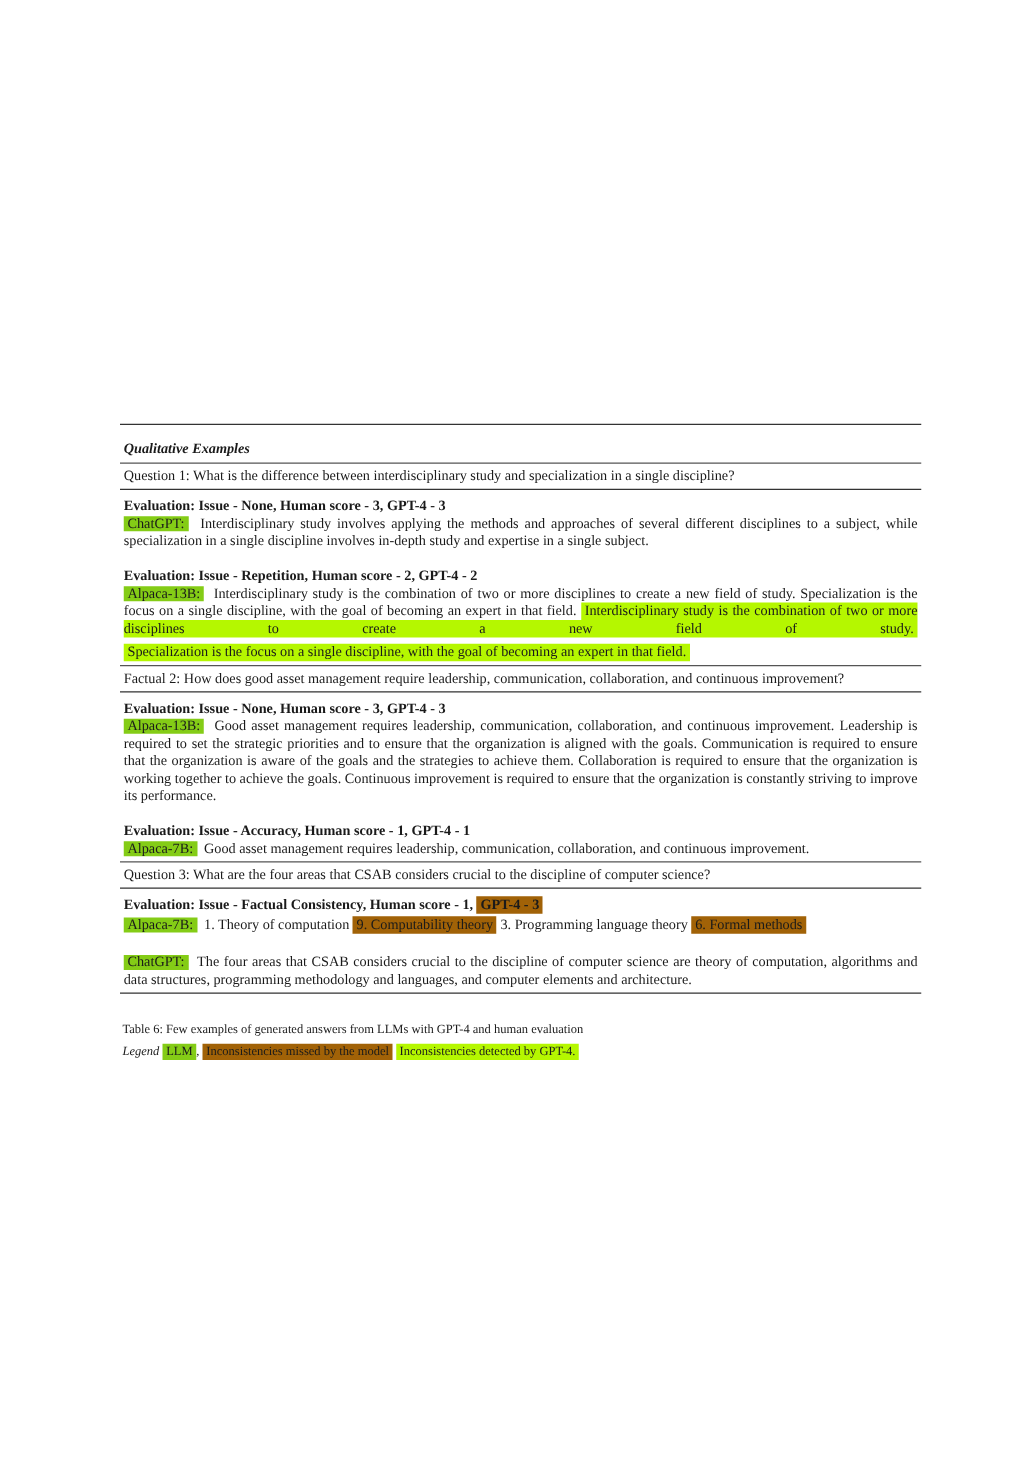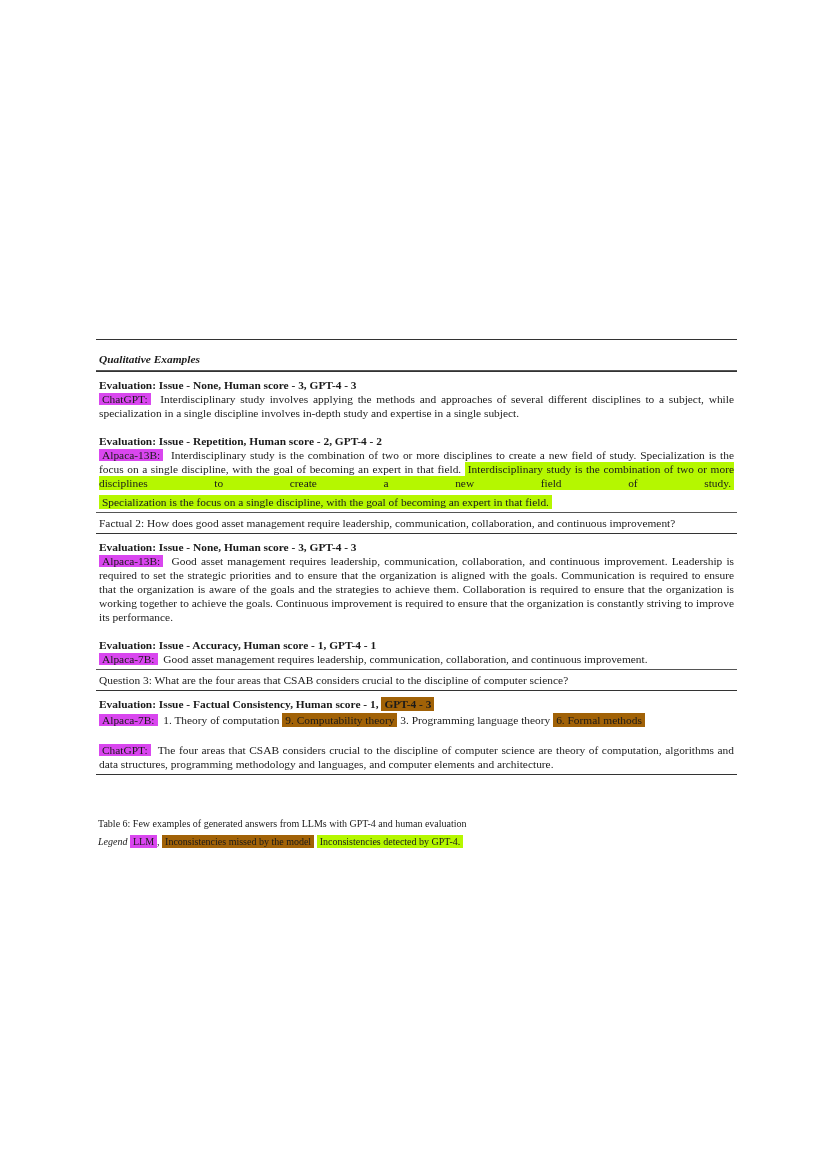--- a/index.html
+++ b/index.html
@@ -7,38 +7,39 @@
            font-family: "Liberation Serif", "DejaVu Serif", serif; color: #1a1a1a; }
     .table-wrap { position: absolute; left: 96px; top: 319px; width: 641px; margin-top: 20px; }
     .rule-top { border-top: 1.3px solid #333; }
     .rule { border-top: 1px solid #555; }
     .rule-thick { border-top: 1.3px solid #333; }
     .row { padding: 0 3px; font-size: 11.4px; line-height: 14px; }
     .hdr { font-style: italic; font-weight: bold; padding-top: 12px; padding-bottom: 4px; }
     .q { padding-top: 3px; padding-bottom: 3px; }
     .eval-title { font-weight: bold; padding-top: 6px; }
     .para { text-align: justify; }
-    .hl-llm { background: #d946ef; padding: 0 3px; font-family: Liberation Serif, serif; }
+    .hl-llm { background: #84cc16; padding: 0 3px; font-family: Liberation Serif, serif; }
     .hl-miss { background: #a16207; padding: 1px 3px; }
     .hl-det { background: #b5f700; padding: 1px 3px; }
     .block { padding-bottom: 8px; }
     .stretch { text-align: justify; text-align-last: justify; }
     .caption { position: absolute; left: 98px; top: 815px; width: 640px;
                font-size: 10px; line-height: 17px; }
     .legend-word { font-style: italic; }
     .lg { padding: 1px 3px; }
   </style>
 </head>
 <body>
 
 <div class="table-wrap">
   <div class="rule-top"></div>
   <div class="row hdr">Qualitative Examples</div>
   <div class="rule"></div>
 
+  <div class="row q">Question 1: What is the difference between interdisciplinary study and specialization in a single discipline?</div>
   <div class="rule-thick"></div>
 
   <div class="block">
     <div class="row eval-title">Evaluation: Issue - None, Human score - 3, GPT-4 - 3</div>
     <div class="row para">
       <span class="hl-llm">ChatGPT:</span>&nbsp;
       <span>Interdisciplinary study involves applying the methods and approaches of several different disciplines to a subject, while specialization in a single discipline involves in-depth study and expertise in a single subject.</span>
     </div>
   </div>
 

